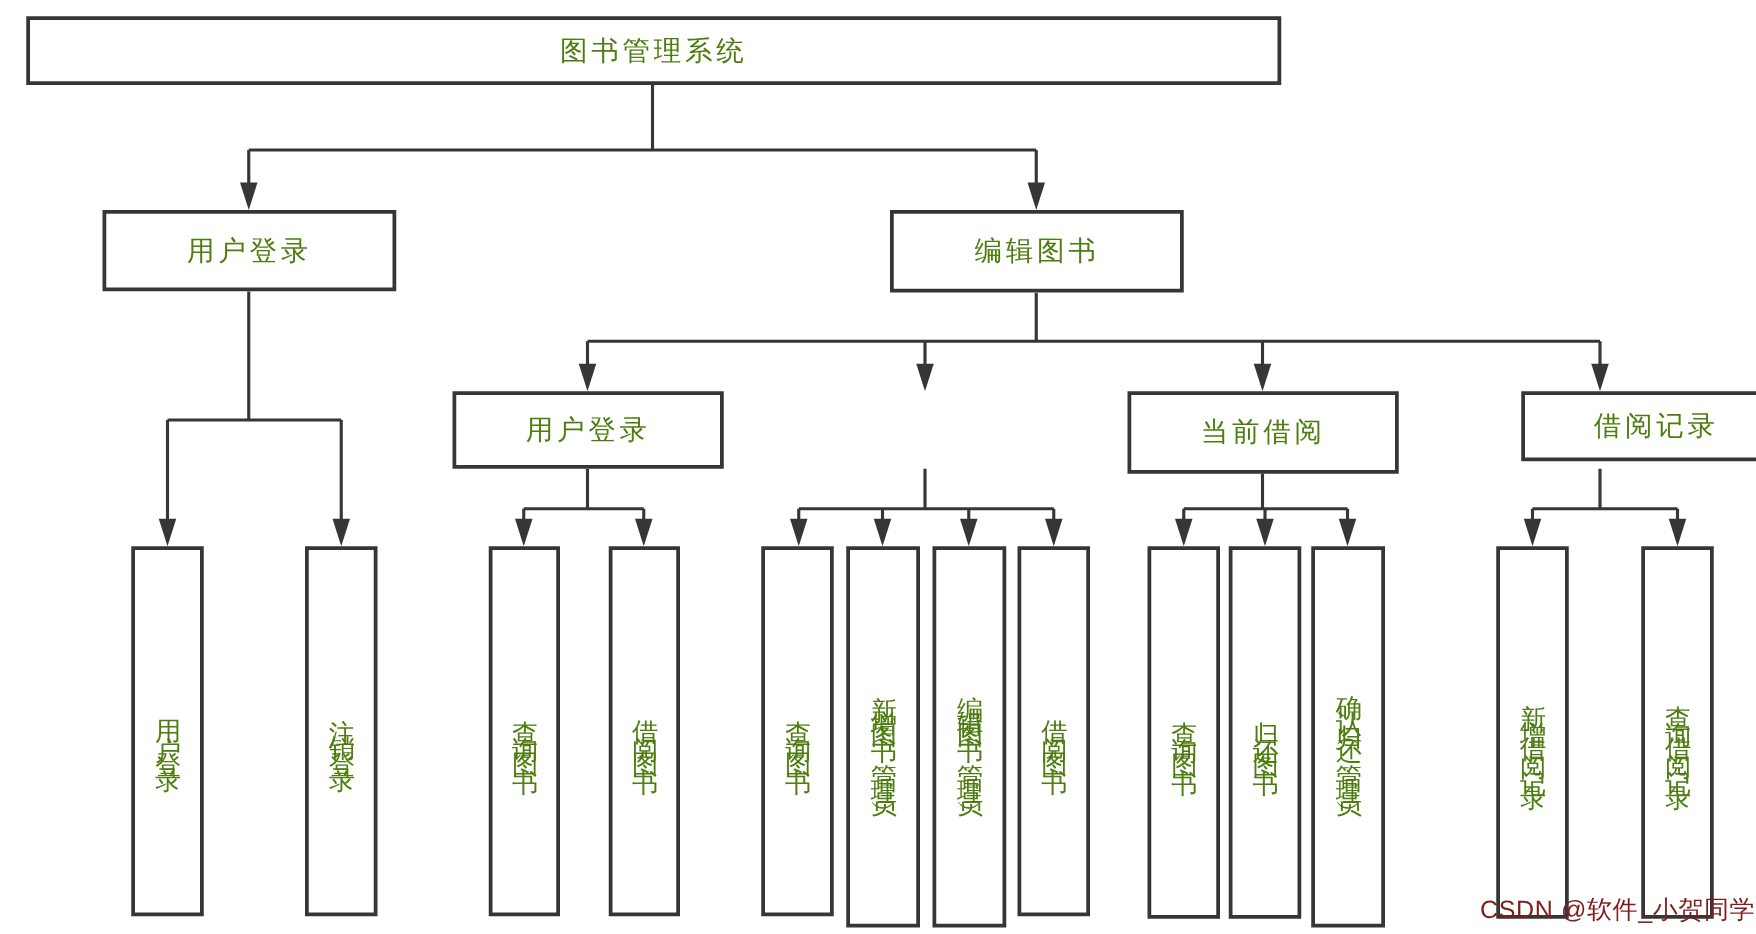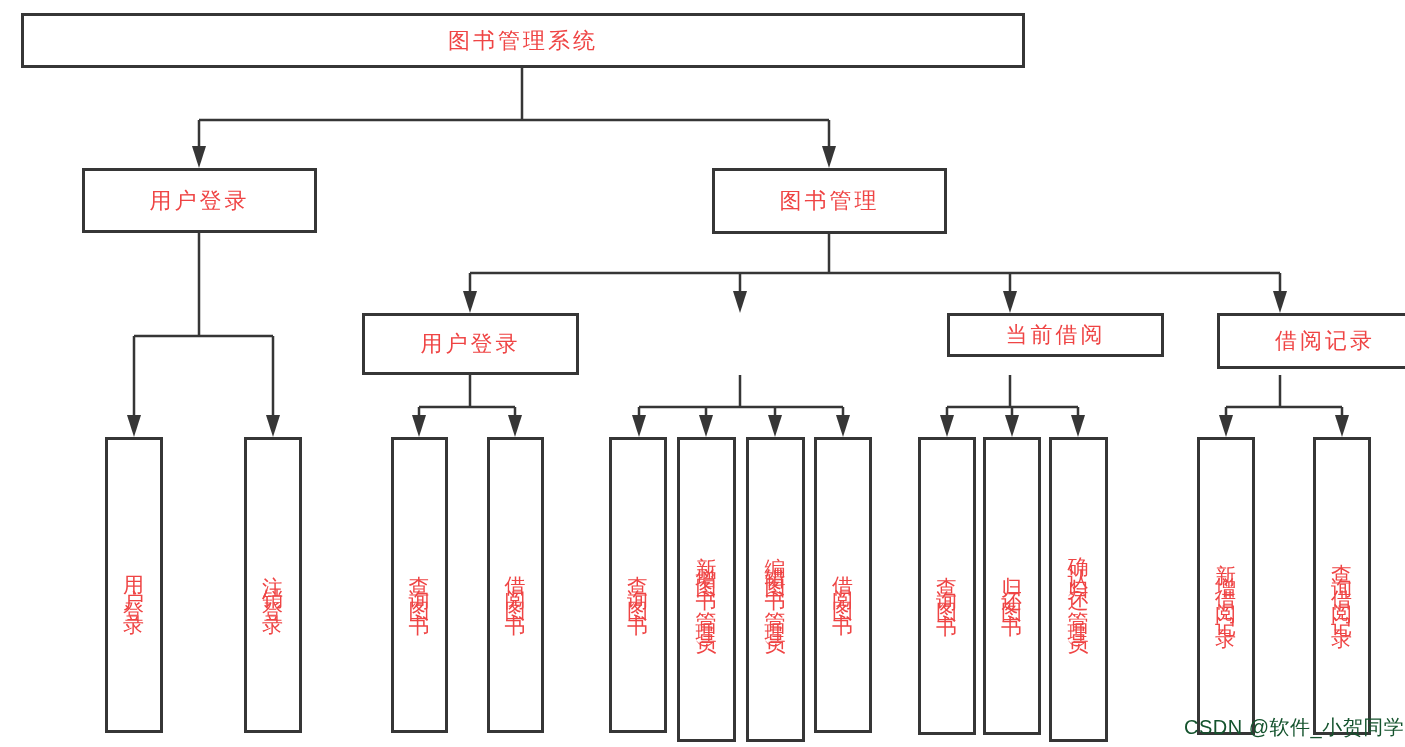--- a/index.html
+++ b/index.html
@@ -17,39 +17,39 @@
     position: absolute;
     box-sizing: border-box;
     background: #ffffff;
     border: 3px solid #363636;
     display: flex;
     align-items: center;
     justify-content: center;
     z-index: 2;
     font-size: 22px;
     letter-spacing: 3px;
-    color: #ef4444;
+    color: #4d7c0f;
     white-space: nowrap;
   }
   .leaf { z-index: 2; }
   .vtext {
     writing-mode: vertical-rl;
     text-orientation: mixed;
     font-size: 21px;
     letter-spacing: 13px;
     line-height: 1;
   }
   .vtext.tight { letter-spacing: 11px; }
   #watermark {
     position: absolute;
     left: 1184px;
     top: 714px;
     z-index: 3;
     font-size: 20px;
-    color: #14532d;
+    color: #7f1d1d;
     letter-spacing: 0.5px;
     white-space: nowrap;
   }
 </style>
 </head>
 <body>
 
 <div id="canvas">
 
   <svg id="wires" width="1405" height="747" viewBox="0 0 1405 747">
@@ -95,24 +95,24 @@
       <polygon points="1071,415 1085,415 1078,437"></polygon>
 
       <polygon points="1219,415 1233,415 1226,437"></polygon>
       <polygon points="1335,415 1349,415 1342,437"></polygon>
     </g>
   </svg>
 
   <div class="node" style="left:21px; top:13px; width:1004px; height:55px;">图书管理系统</div>
 
   <div class="node" style="left:82px; top:168px; width:235px; height:65px;">用户登录</div>
-  <div class="node" style="left:712px; top:168px; width:235px; height:66px;">图书管理</div>
+  <div class="node" style="left:712px; top:168px; width:235px; height:66px;">编辑图书</div>
 
   <div class="node" style="left:362px; top:313px; width:217px; height:62px;">用户登录</div>
-  <div class="node" style="left:902px; top:313px; width:217px; height:44px;margin-left:45px;">当前借阅</div>
+  <div class="node" style="left:902px; top:313px; width:217px; height:66px;">当前借阅</div>
   <div class="node" style="left:1217px; top:313px; width:216px; height:56px;">借阅记录</div>
 
   <div class="node leaf" style="left:105px; top:437px; width:58px; height:296px;">
     <span class="vtext">用户登录</span>
   </div>
   <div class="node leaf" style="left:244px; top:437px; width:58px; height:296px;">
     <span class="vtext">注销登录</span>
   </div>
 
   <div class="node leaf" style="left:391px; top:437px; width:57px; height:296px;">

